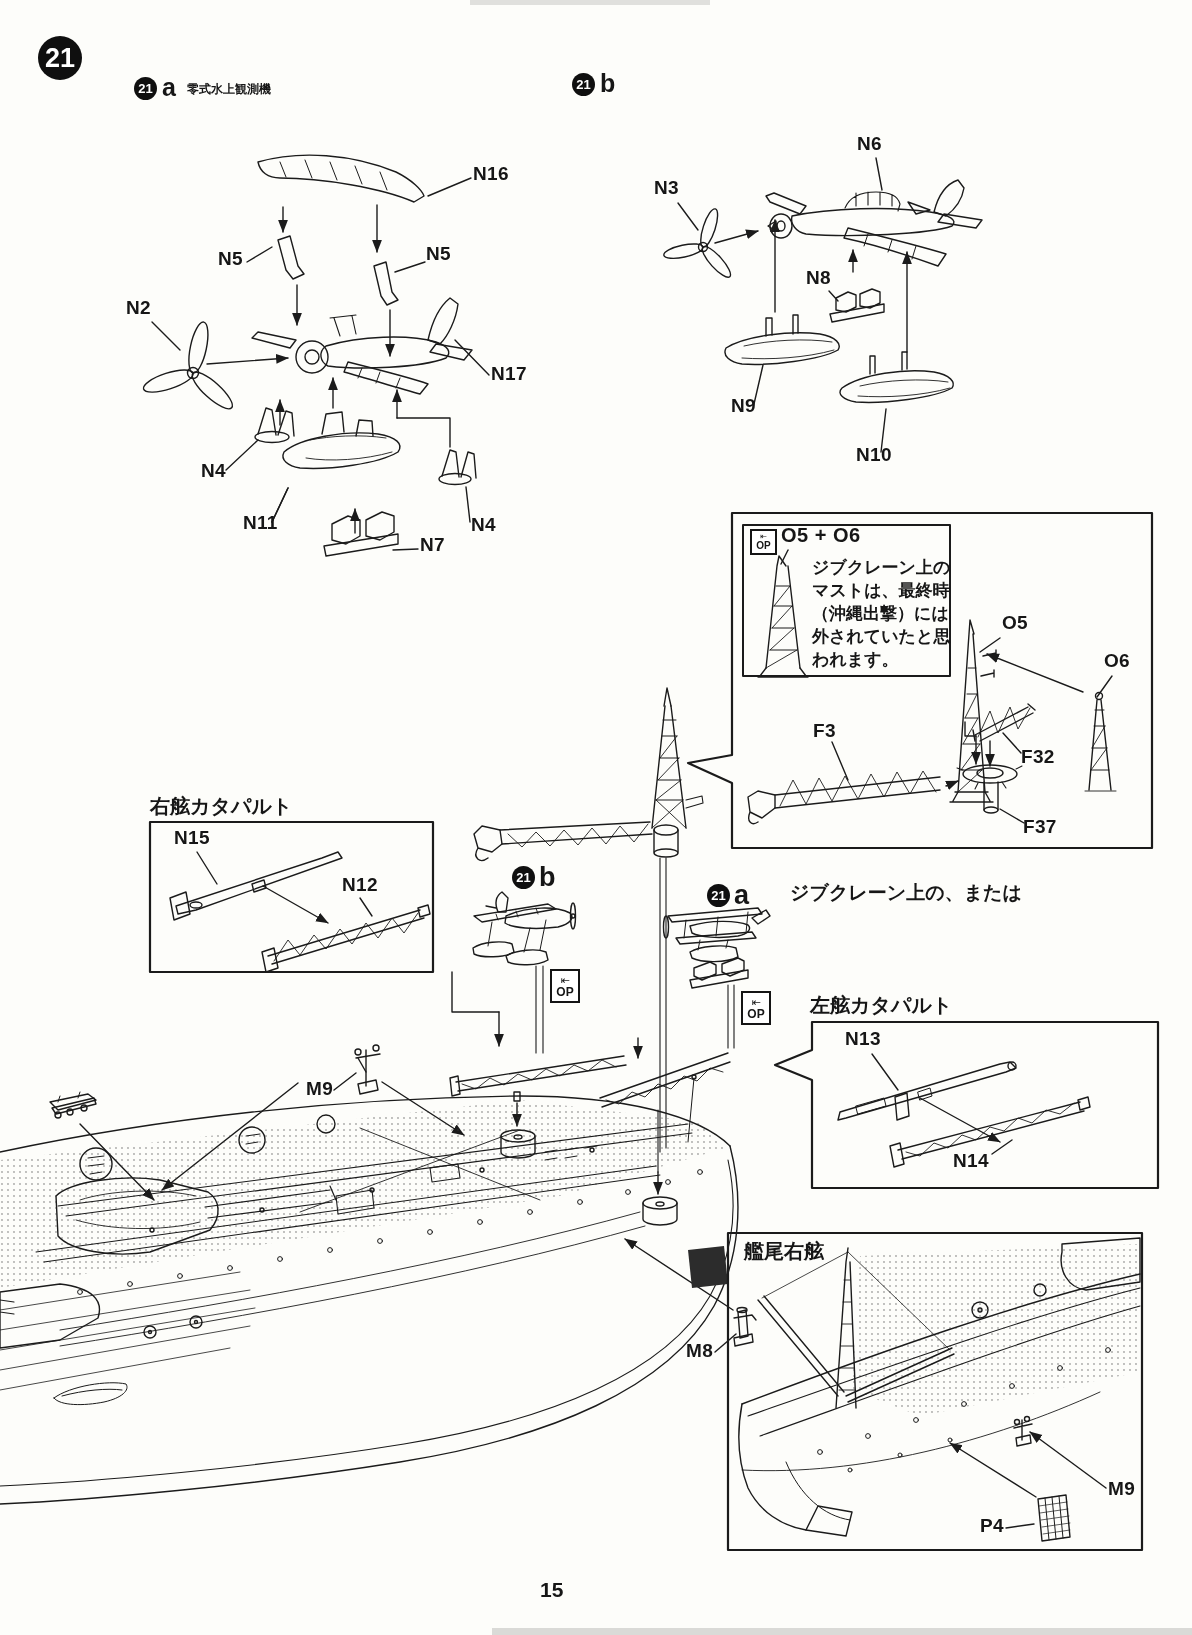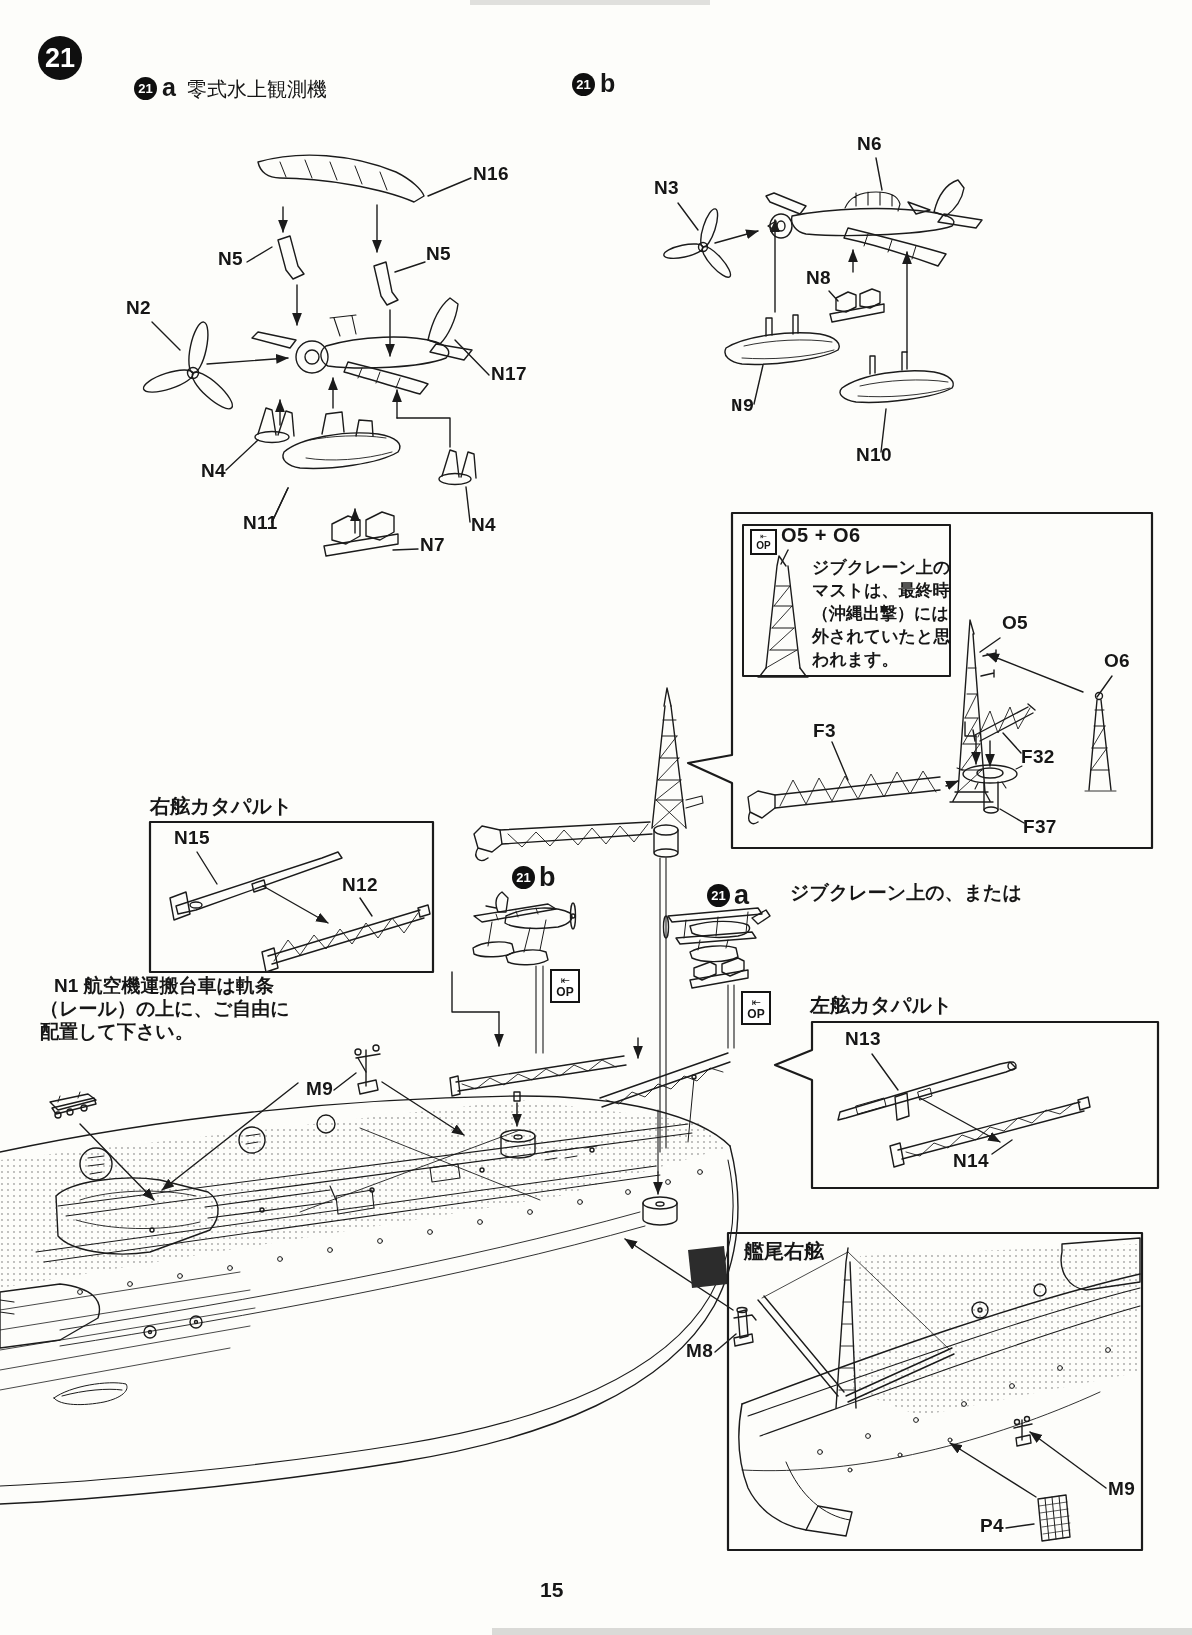--- a/index.html
+++ b/index.html
@@ -8,21 +8,21 @@
   #art{position:absolute;left:0;top:0;}
   .plabel{position:absolute;font-size:19px;font-weight:bold;letter-spacing:.3px;white-space:nowrap;}
   .jtitle{position:absolute;font-size:20px;font-weight:bold;white-space:nowrap;}
   .jnote{position:absolute;font-size:19px;font-weight:bold;line-height:25px;white-space:nowrap;}
   .badge{background:#0f0f0f;color:#fff;border-radius:50%;display:inline-flex;
          align-items:center;justify-content:center;font-weight:bold;flex:0 0 auto;}
   .step-badge{position:absolute;left:38px;top:36px;width:44px;height:44px;font-size:27px;}
   .hdr{position:absolute;display:flex;align-items:flex-start;gap:5px;}
   .hdr .badge{width:23px;height:23px;font-size:13px;margin-top:1px;}
   .hdr .letter{font-size:25px;font-weight:bold;line-height:22px;margin-right:6px;}
-  .hdr .htxt{font-size:20px;font-weight:normal;line-height:23px;padding-top:2px;white-space:nowrap;}
+  .hdr .htxt{font-size:12px;font-weight:bold;line-height:23px;padding-top:2px;white-space:nowrap;}
   .thumb-tag{position:absolute;display:flex;align-items:center;gap:4px;}
   .thumb-tag .badge{width:23px;height:23px;font-size:13px;}
   .thumb-tag .letter{font-size:27px;font-weight:bold;}
   .op{position:absolute;width:26px;height:30px;border:2px solid #141414;background:#fff;
       display:flex;flex-direction:column;align-items:center;justify-content:center;line-height:1;}
   .op .g{font-size:11px;}
   .op .t{font-size:12px;font-weight:bold;}
   .op.small{width:23px;height:22px;}
   .op.small .g{font-size:8px;}
   .op.small .t{font-size:10px;}
@@ -449,21 +449,21 @@
 <div class="plabel" style="left:126px;top:297px;">N2</div>
 <div class="plabel" style="left:491px;top:363px;">N17</div>
 <div class="plabel" style="left:201px;top:460px;">N4</div>
 <div class="plabel" style="left:243px;top:512px;">N11</div>
 <div class="plabel" style="left:471px;top:514px;">N4</div>
 <div class="plabel" style="left:420px;top:534px;">N7</div>
 
 <div class="plabel" style="left:654px;top:177px;">N3</div>
 <div class="plabel" style="left:857px;top:133px;">N6</div>
 <div class="plabel" style="left:806px;top:267px;">N8</div>
-<div class="plabel" style="left:731px;top:395px;font-family:Liberation Mono, monospace;">N9</div>
+<div class="plabel" style="left:731px;top:395px;">N9</div>
 <div class="plabel" style="left:856px;top:444px;">N10</div>
 
 <div class="op small" style="left:750px;top:529px;">
   <span class="g">⇤</span>
   <span class="t">OP</span>
 </div>
 <div class="heading-op" style="left:781px;top:524px;">O5 + O6</div>
 <div class="jnote note-lines" style="left:812px;top:556px;font-size:17px;line-height:23px;">
   <div>ジブクレーン上の</div>
   <div>マストは、最終時</div>
@@ -494,25 +494,20 @@
   <span class="t">OP</span>
 </div>
 <div class="op" style="left:741px;top:991px;">
   <span class="g">⇤</span>
   <span class="t">OP</span>
 </div>
 
 <div class="jnote" style="left:790px;top:880px;">
   <div>ジブクレーン上の、または</div>
 </div>
-<div class="jnote" style="left:40px;top:974px;line-height:23px;">
-  <div style="padding-left:14px;">N1 航空機運搬台車は軌条</div>
-  <div>（レール）の上に、ご自由に</div>
-  <div>配置して下さい。</div>
-</div>
 
 <div class="jtitle" style="left:810px;top:992px;">左舷カタパルト</div>
 <div class="plabel" style="left:845px;top:1028px;">N13</div>
 <div class="plabel" style="left:953px;top:1150px;">N14</div>
 
 <div class="plabel" style="left:306px;top:1078px;">M9</div>
 <div class="plabel" style="left:686px;top:1340px;">M8</div>
 
 <div class="jtitle" style="left:744px;top:1238px;">艦尾右舷</div>
 <div class="plabel" style="left:1108px;top:1478px;">M9</div>

